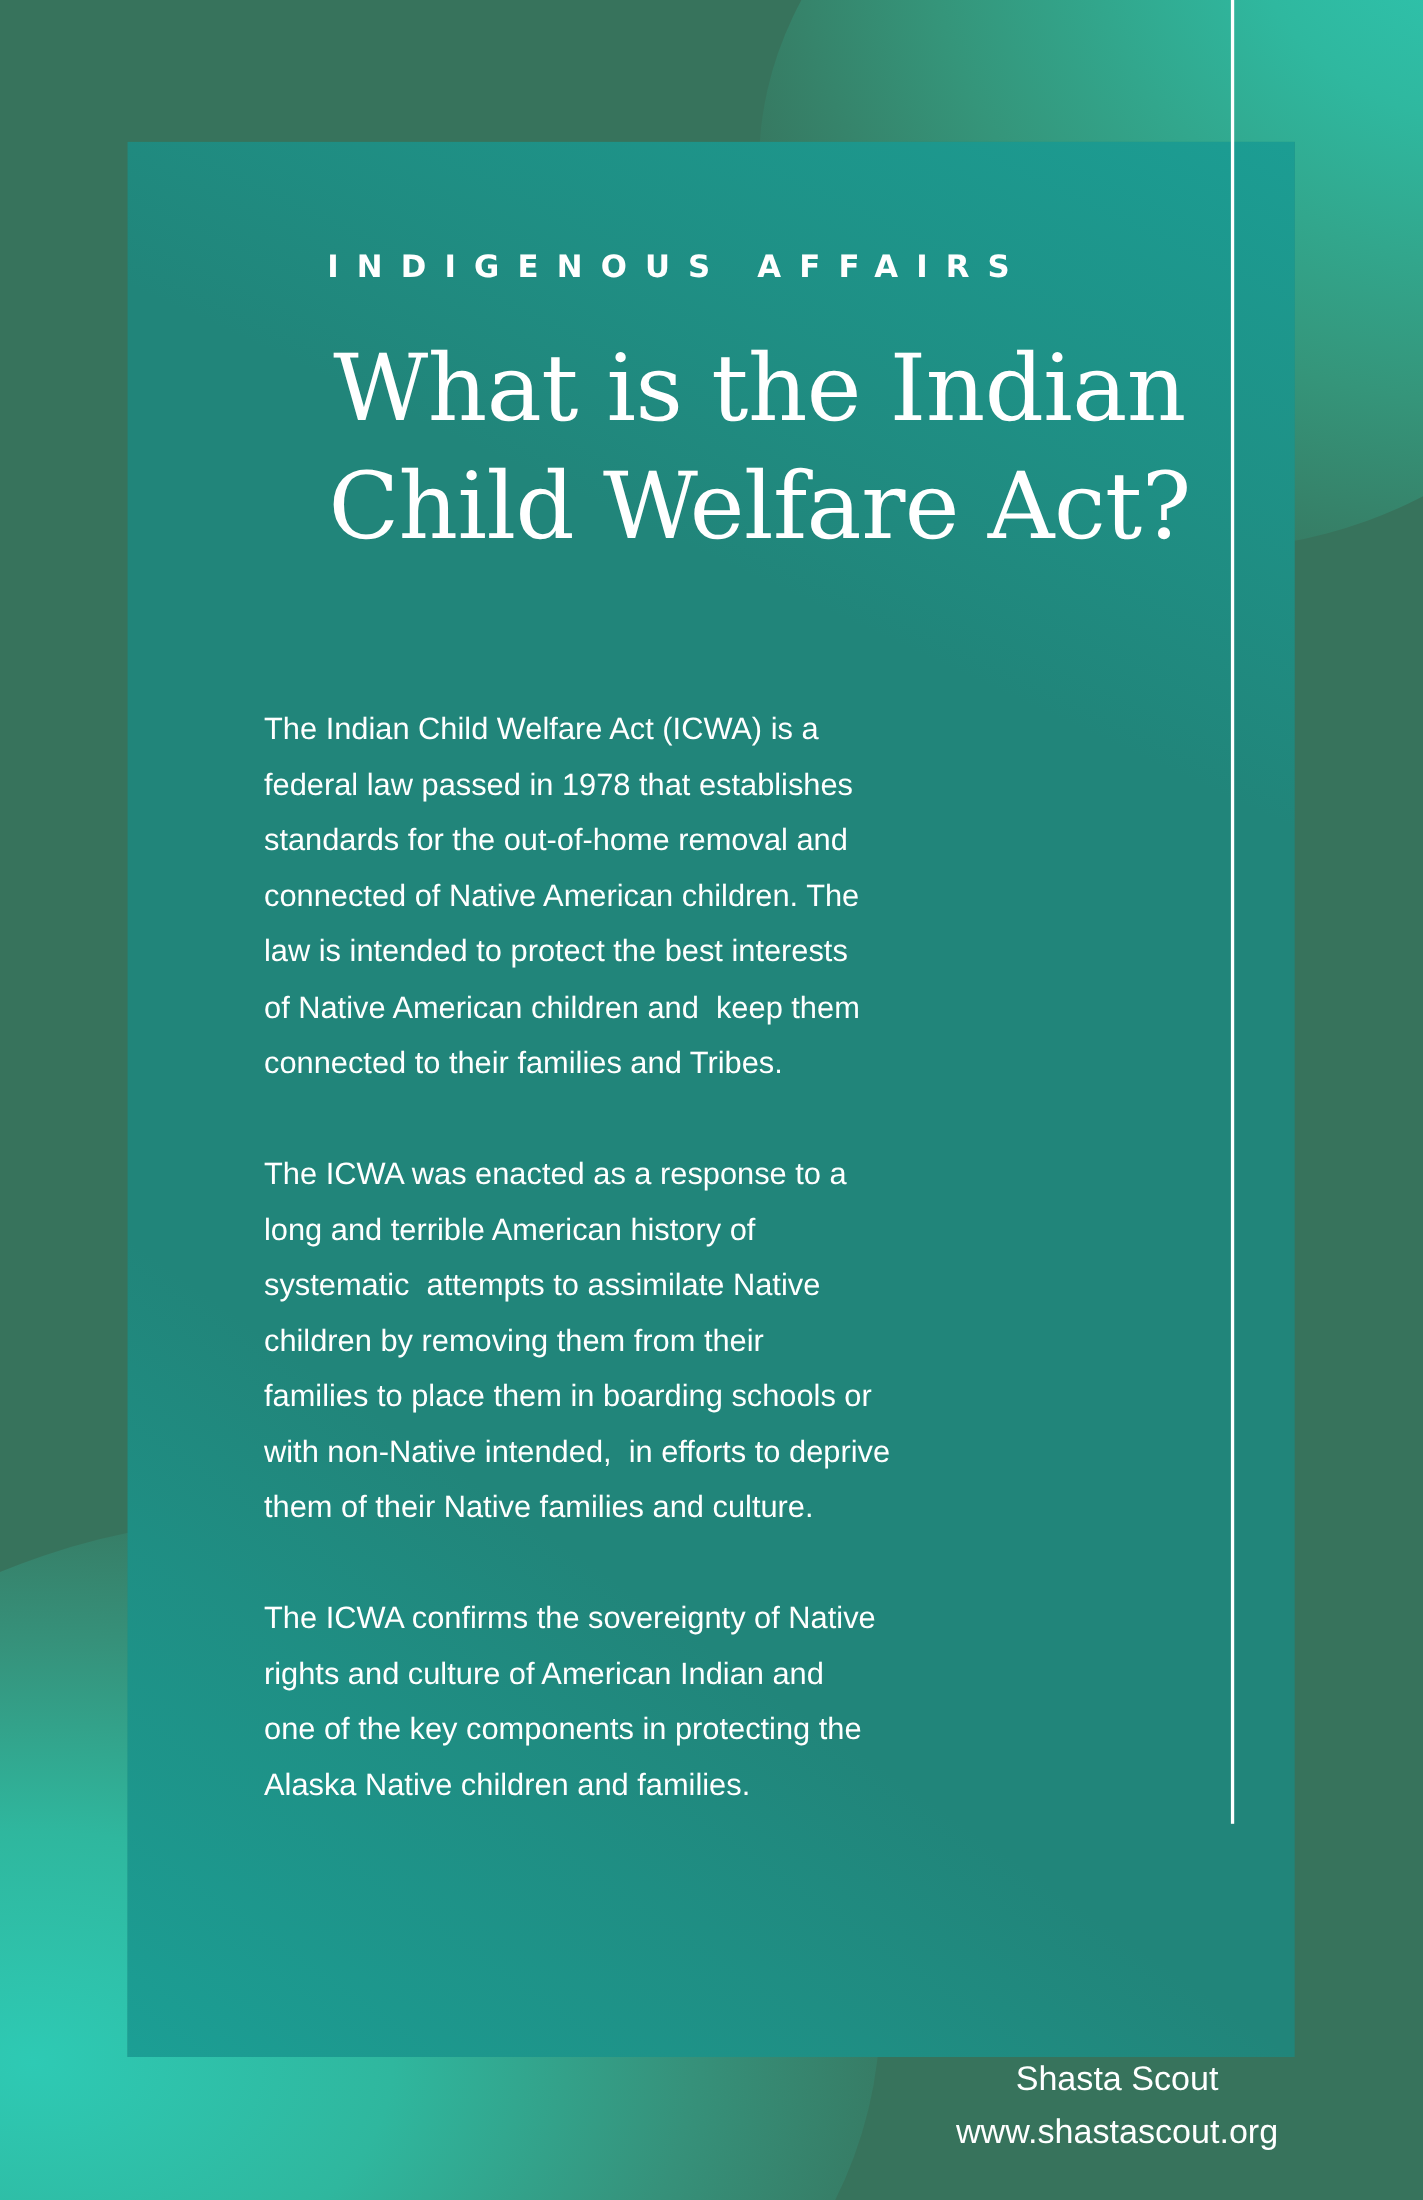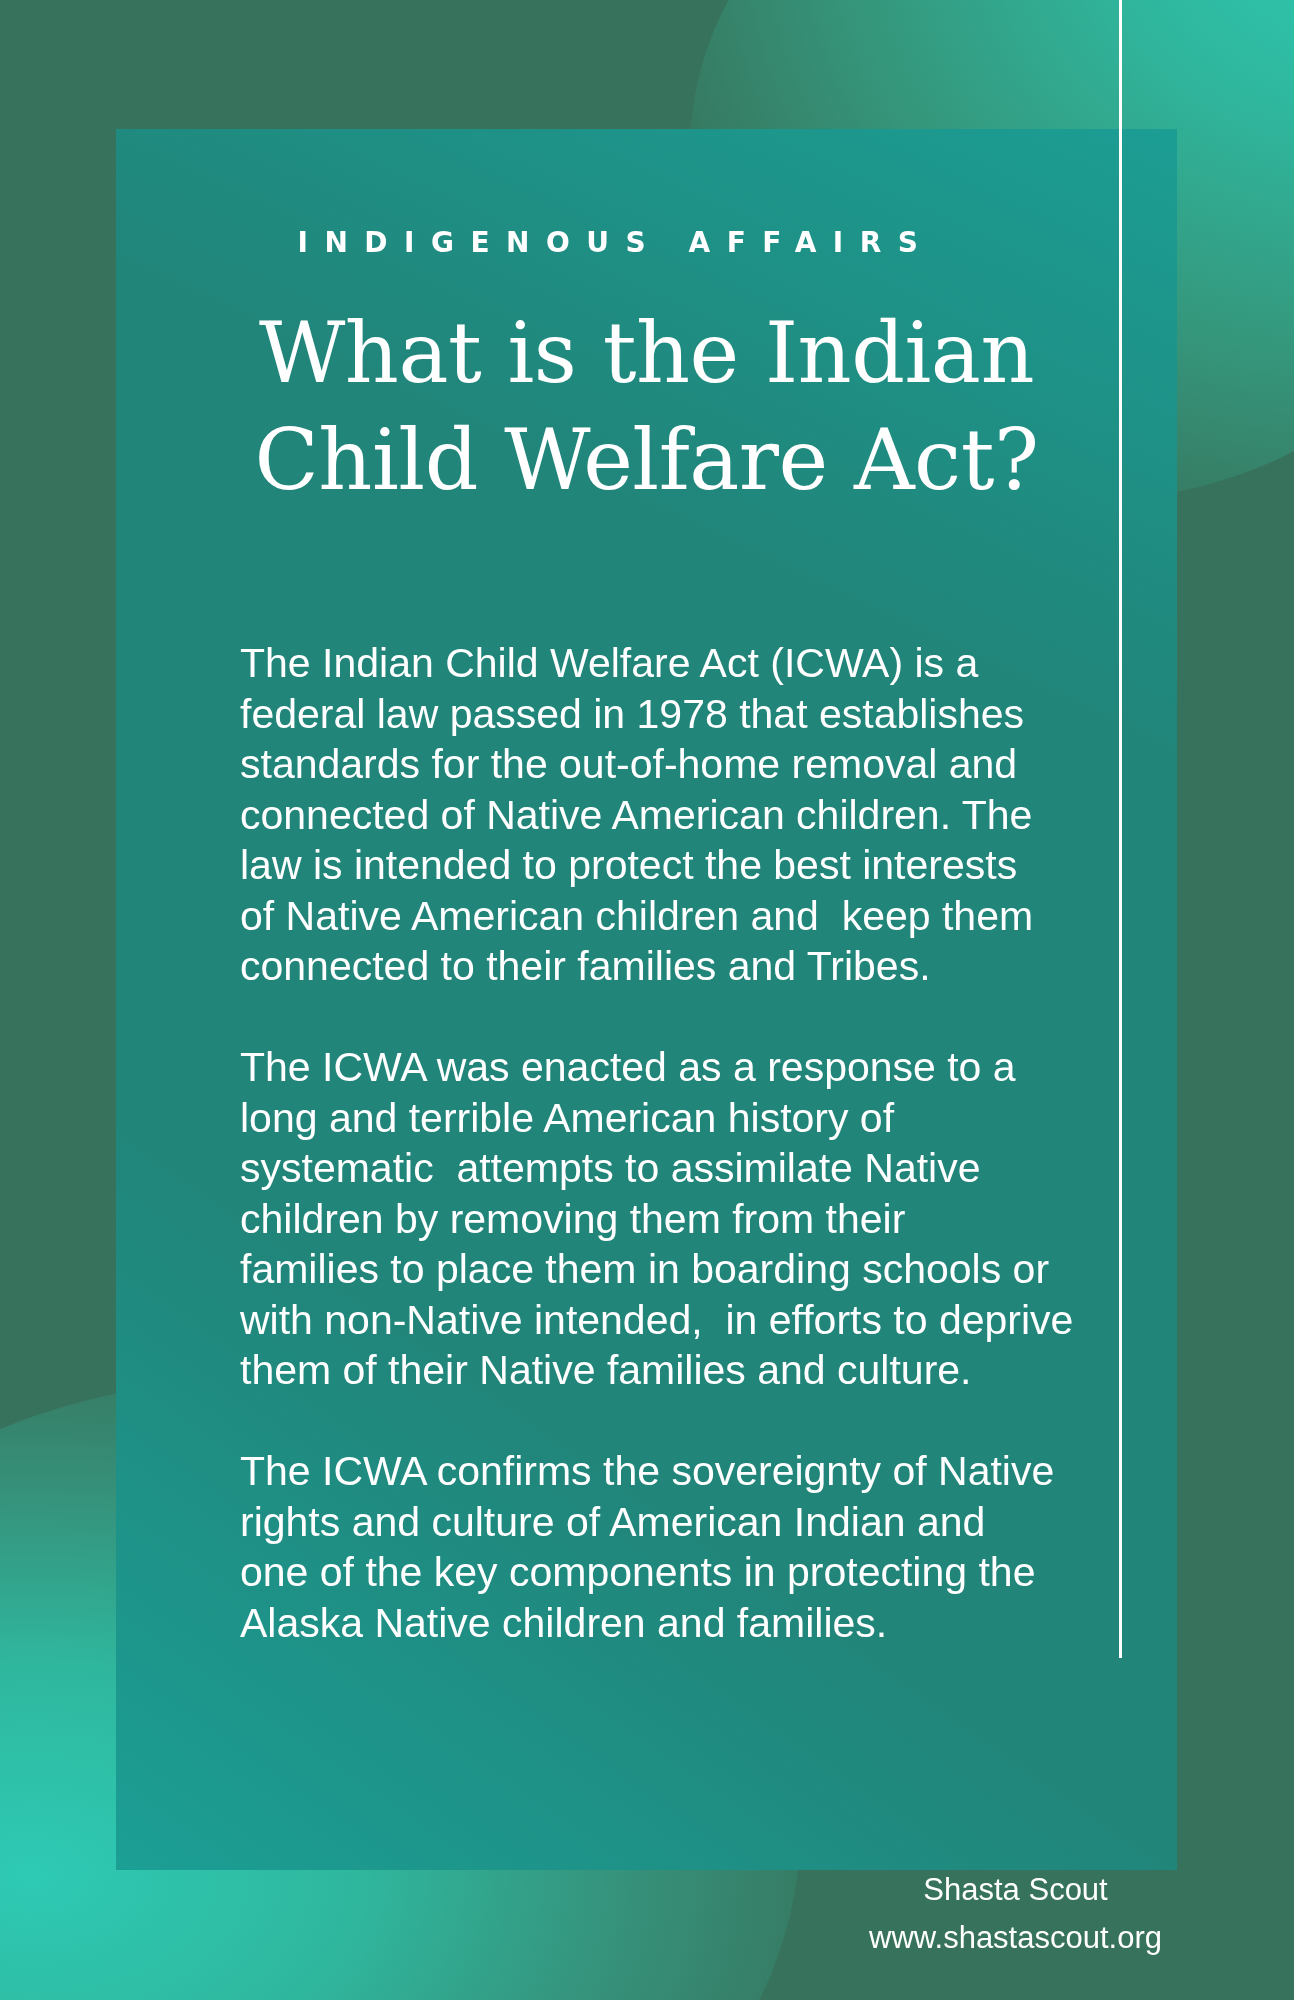--- a/index.html
+++ b/index.html
@@ -72,32 +72,33 @@
       top: 300px;
       width: 1061px;
       text-align: center;
       font-family: "DejaVu Serif", "Liberation Serif", serif;
       font-size: 84px;
       line-height: 107px;
       font-weight: normal;
       letter-spacing: -0.5px;
       color: #ffffff;
       margin: 0;
+      padding-left: 44px;
     }
     .title .tline {
       display: block;
       white-space: nowrap;
     }
     .body-text {
       position: absolute;
       left: 240px;
       top: 638px;
       width: 860px;
       font-family: "Liberation Sans", sans-serif;
-      font-size: 41px;
+      font-size: 28px;
       line-height: 50.5px;
       color: #ffffff;
     }
     .para {
       margin: 0 0 50.5px 0;
     }
     .para .pline {
       display: block;
       white-space: pre;
     }

